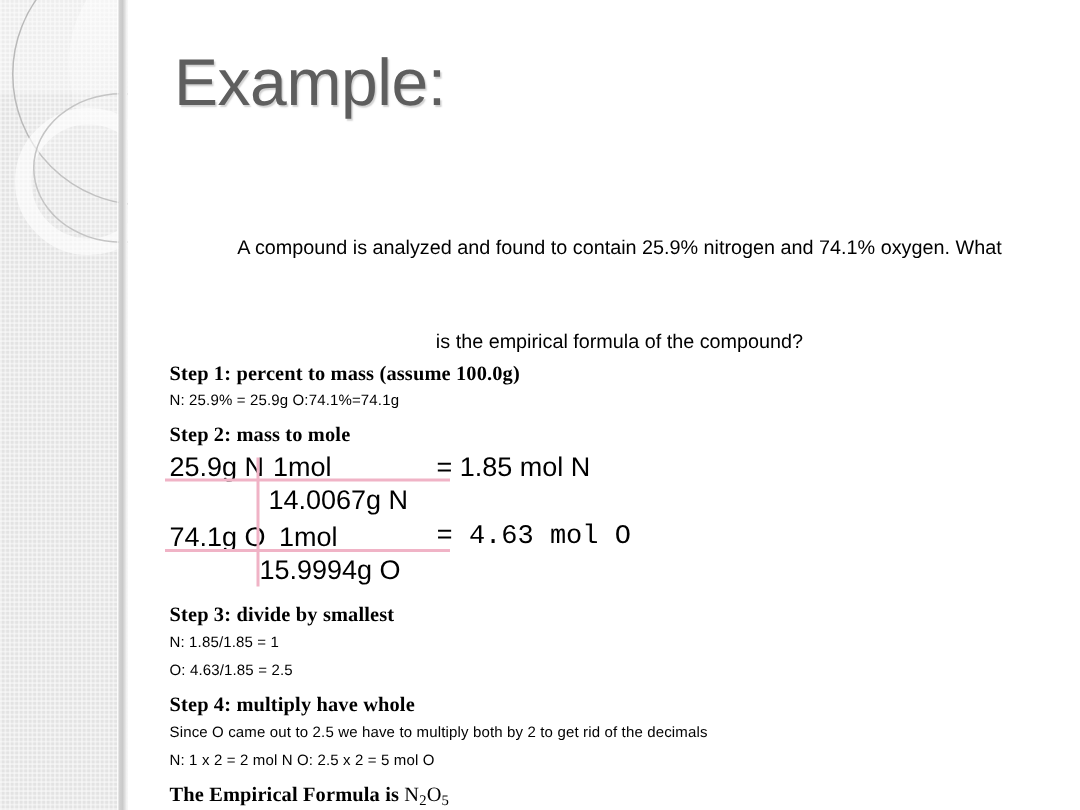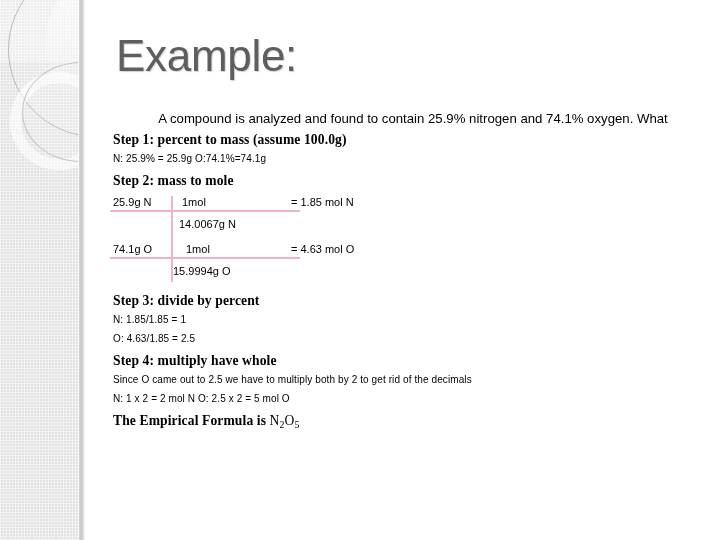--- a/index.html
+++ b/index.html
@@ -131,20 +131,21 @@
     width: 600px;
     color: #000000;
     font-size: 13.2px;
   }
 
   .q-line {
     text-align: center;
     font-size: 13.2px;
     line-height: 17px;
     padding: 0 6px;
+    margin-top: 46px;
   }
 
   .step-head {
     font-weight: bold;
     font-size: 13.6px;
     line-height: 19px;
     margin-top: 3px;
     letter-spacing: 0.1px;
     font-family: Liberation Serif, serif;
   }
@@ -156,21 +157,21 @@
   }
 
   
   #calc {
     position: relative;
     height: 94px;
     margin-top: 4px;
   }
   .calc-cell {
     position: absolute;
-    font-size: 11px;
+    font-size: 18px;
     line-height: 16px;
     white-space: nowrap;
   }
   .pink-h {
     position: absolute;
     height: 1.6px;
     background: #f0b3c6;
   }
   .pink-v {
     position: absolute;
@@ -198,44 +199,45 @@
     <div id="sidebar-edge"></div>
   </div>
 
   <div id="content">
 
     <div id="title">Example:</div>
 
     <div id="body">
 
       <div class="q-line">A compound is analyzed and found to contain 25.9% nitrogen and 74.1% oxygen. What</div>
+      <div class="q-line">is the empirical formula of the compound?</div>
 
       <div class="step-head">Step 1: percent to mass (assume 100.0g)</div>
       <div class="plain">N: 25.9% = 25.9g        O:74.1%=74.1g</div>
 
       <div class="step-head">Step 2: mass to mole</div>
 
       <div id="calc">
 
         <div class="calc-cell" style="left:0px; top:0px;">25.9g N</div>
         <div class="calc-cell" style="left:69px; top:0px;">1mol</div>
         <div class="calc-cell" style="left:178px; top:0px;">= 1.85 mol N</div>
         <div class="calc-cell" style="left:66px; top:22px;">14.0067g N</div>
 
         <div class="calc-cell" style="left:0px; top:47px;">74.1g O</div>
         <div class="calc-cell" style="left:73px; top:47px;">1mol</div>
-        <div class="calc-cell" style="left:178px; top:47px;">=  4.63 mol O</div>
+        <div class="calc-cell" style="left:178px; top:47px;font-family:Liberation Mono, monospace;">=  4.63 mol O</div>
         <div class="calc-cell" style="left:50px; top:69px;margin-left:10px;">15.9994g O</div>
 
         <div class="pink-h" style="left:-3px; top:16px; width:190px;"></div>
         <div class="pink-h" style="left:-3px; top:63px; width:190px;"></div>
         <div class="pink-v" style="left:58px; top:2px; height:86px;"></div>
       </div>
 
-      <div class="step-head">Step 3: divide by percent</div>
+      <div class="step-head">Step 3: divide by smallest</div>
       <div class="plain">N: 1.85/1.85 = 1</div>
       <div class="plain">O: 4.63/1.85 = 2.5</div>
 
       <div class="step-head">Step 4: multiply have whole</div>
       <div class="plain">Since O came out to 2.5 we have to multiply both by 2 to get rid of the decimals</div>
       <div class="plain">N: 1 x 2 = 2 mol N             O: 2.5 x 2 = 5 mol O</div>
 
       <div class="step-head">
         <span>The Empirical Formula is</span><span class="inline-reg"> <span>N</span><span class="sub">2</span><span>O</span><span class="sub">5</span></span>
       </div>

